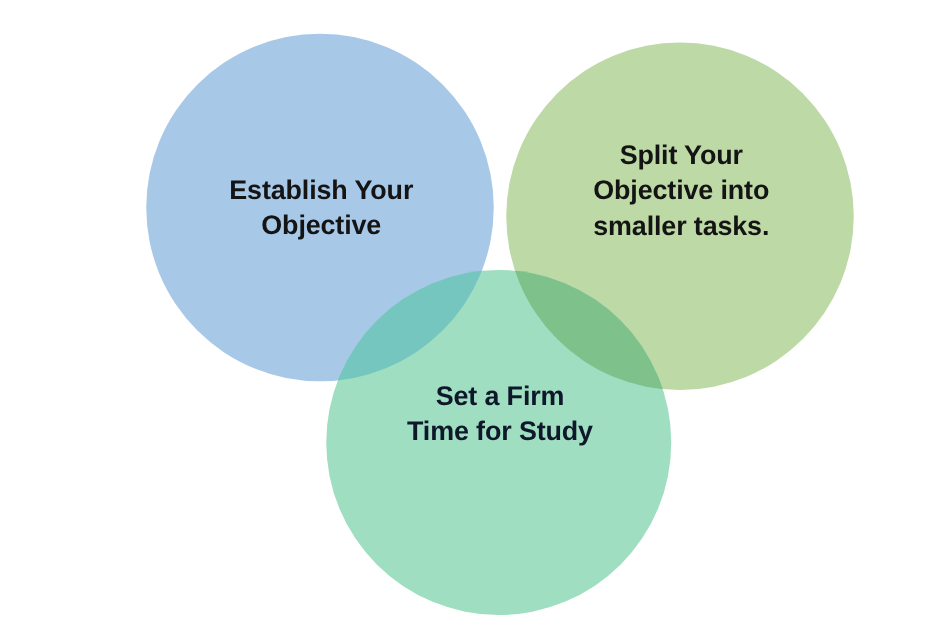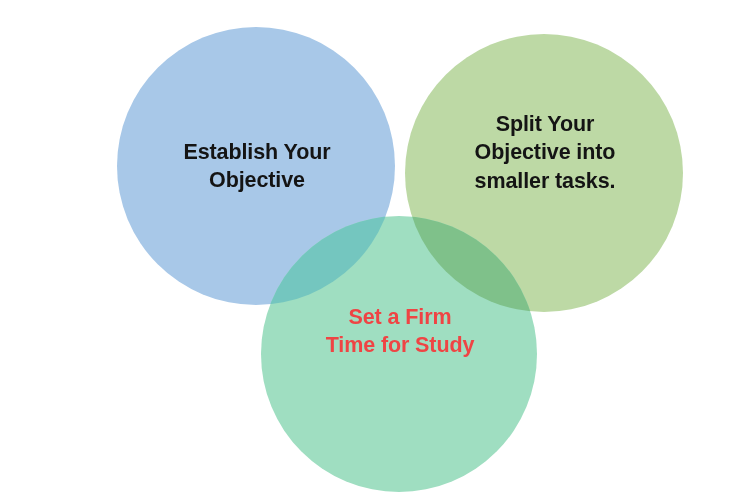--- a/index.html
+++ b/index.html
@@ -89,16 +89,16 @@
     </g>
   </svg>
 
   <div class="circle-label" id="label-establish" style="color: rgb(20, 20, 20);">Establish Your
 Objective</div>
 
   <div class="circle-label" id="label-split" style="color: rgb(20, 20, 20);">Split Your
 Objective into
 smaller tasks.</div>
 
-  <div class="circle-label" id="label-setfirm" style="color: #ef4444;">Set a Firm
+  <div class="circle-label" id="label-setfirm" style="color: #0f172a;">Set a Firm
 Time for Study</div>
 
 </div>
 
 </body></html>

